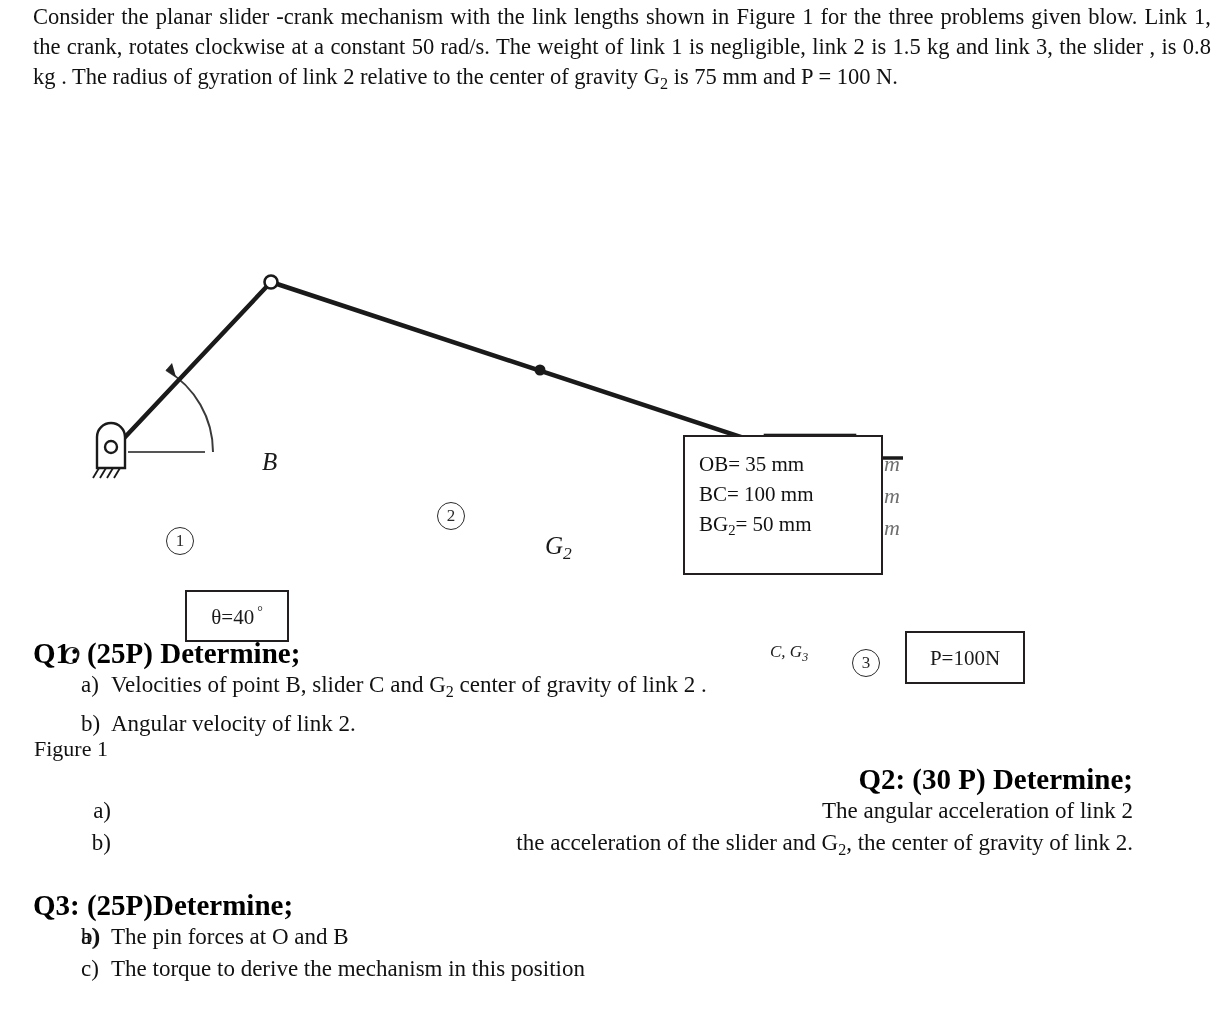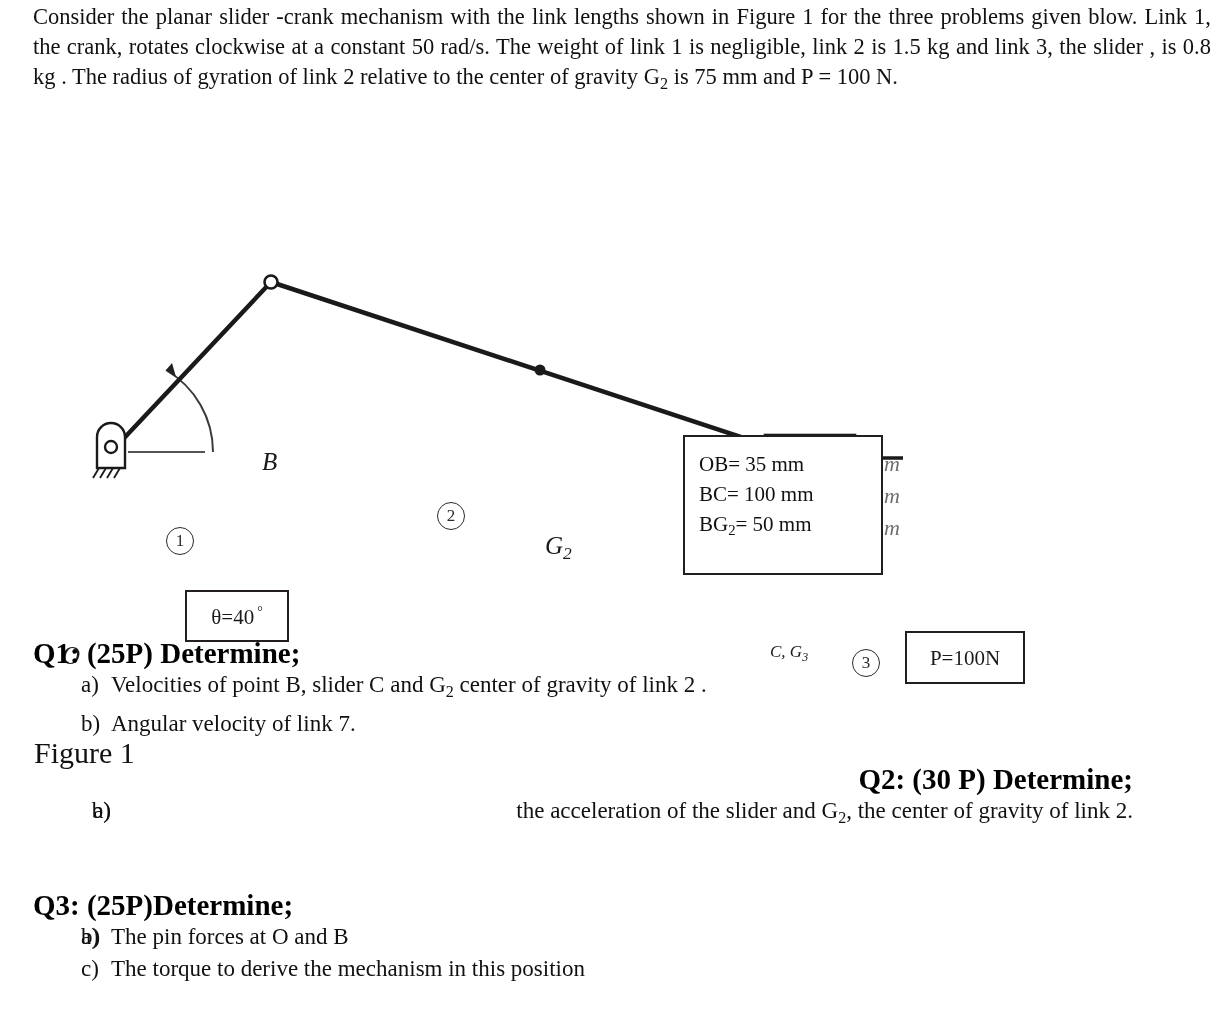--- a/index.html
+++ b/index.html
@@ -139,21 +139,21 @@
     background: transparent;
   }
   #link-num-1 { left: 166px; top: 322px; }
   #link-num-2 { left: 437px; top: 297px; }
   #link-num-3 { left: 852px; top: 444px; }
 
   
   #fig-caption {
     position: absolute;
     left: 34px; top: 531px;
-    font-size: 30px;
+    font-size: 22px;
     font-family: "Liberation Serif", "DejaVu Serif", serif;
     color: #111;
   }
 
   
   .q-block { position: absolute; left: 33px; width: 1100px; }
   .q-head {
     font-weight: bold;
     font-size: 29px;
     line-height: 31px;
@@ -264,28 +264,28 @@
     <div class="txt">P=100N</div>
   </div>
 
   <div id="fig-caption">Figure 1</div>
 </div>
 
 <div class="q-block" id="q1">
   <div class="q-head">Q1:  (25P) Determine;</div>
   <ul class="q-items">
     <li><span class="marker">a)</span><span class="body"><span>Velocities of point B,  slider C and G</span><span class="sub">2</span><span> center of gravity of link 2 .</span></span></li>
-    <li><span class="marker">b)</span><span class="body"><span>Angular velocity of  link 7.</span></span></li>
+    <li><span class="marker">b)</span><span class="body"><span>Angular velocity of  link 2.</span></span></li>
   </ul>
 </div>
 
 <div class="q-block" id="q2">
   <div class="q-head">Q2: (30 P) Determine;</div>
   <ul class="q-items">
-    <li><span class="marker">a)</span></li>
+    <li><span class="marker">a)</span><span class="body"><span>The angular acceleration of link 2</span></span></li>
     <li><span class="marker">b)</span><span class="body"><span> the acceleration of the slider and G</span><span class="sub">2</span><span>, the center of gravity of link 2.</span></span></li>
   </ul>
 </div>
 
 <div class="q-block" id="q3">
   <div class="q-head">Q3: (25P)Determine;</div>
   <ul class="q-items">
     <li><span class="marker">a)</span></li>
     <li><span class="marker">b)</span><span class="body"><span>The pin forces at O and B</span></span></li>
     <li><span class="marker">c)</span><span class="body"><span>The torque to derive the mechanism in this position</span></span></li>

